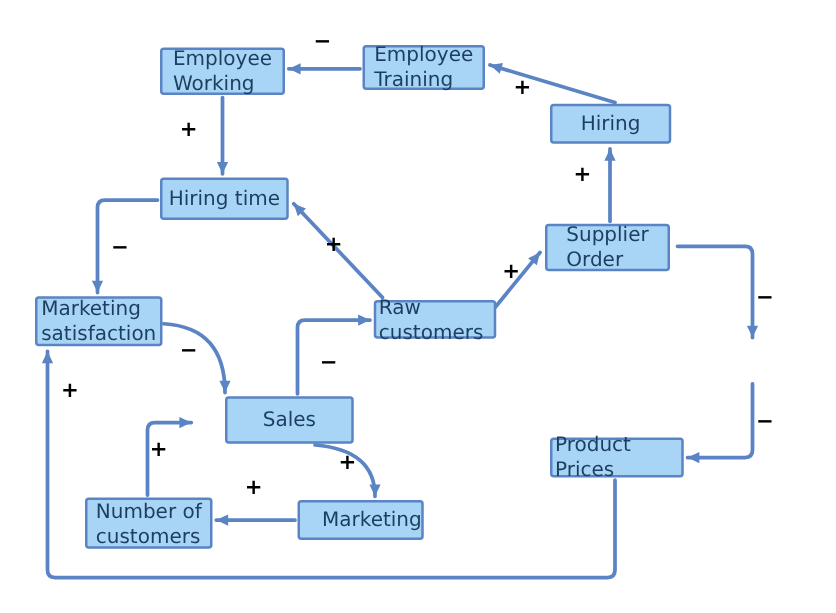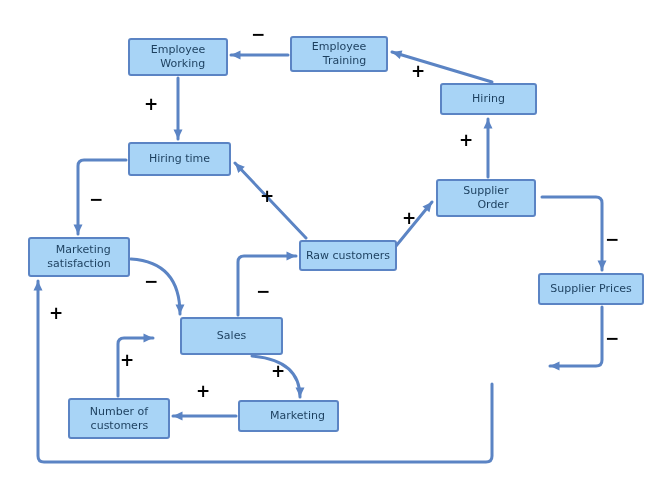--- a/index.html
+++ b/index.html
@@ -22,26 +22,26 @@
     fill: none;
     stroke: var(--edge, #5b84c4);
     stroke-width: 3;
     stroke-linecap: round;
   }
   .node {
     position: absolute;
     display: flex;
     align-items: center;
     justify-content: center;
-    text-align: right;
+    text-align: left;
     white-space: pre-line;
     background: var(--node-fill, #a8d4f6);
     border: 2px solid var(--node-border, #5b84c4);
     border-radius: 3px;
-    font-size: 11px;
+    font-size: 16px;
     line-height: 1.25;
     color: var(--node-text, #1c3f5e);
     padding: 2px;
   }
   .sign {
     position: absolute;
     transform: translate(-50%, -50%);
     font-size: 17px;
     font-weight: bold;
     color: var(--sign, #000000);
@@ -93,18 +93,18 @@
 Working</div>
     <div class="node" style="left: 290px; top: 36px; width: 98px; height: 36px;">Employee
 Training</div>
     <div class="node" style="left: 440px; top: 83px; width: 97px; height: 32px;">Hiring</div>
     <div class="node" style="left: 128px; top: 142px; width: 103px; height: 34px;">Hiring time</div>
     <div class="node" style="left: 436px; top: 179px; width: 100px; height: 38px;">Supplier
 Order</div>
     <div class="node" style="left: 28px; top: 237px; width: 102px; height: 40px;">Marketing
 satisfaction</div>
     <div class="node" style="left: 299px; top: 240px; width: 98px; height: 31px;">Raw customers</div>
-    <div class="node" style="left: 538px; top: 273px; width: 106px; height: 32px;">Supplier Prices</div>
     <div class="node" style="left: 156px; top: 317px; width: 103px; height: 38px; margin-left: 24px;">Sales</div>
+    <div class="node" style="left: 440px; top: 350px; width: 107px; height: 32px;">Product Prices</div>
     <div class="node" style="left: 68px; top: 398px; width: 102px; height: 41px;">Number of
 customers</div>
     <div class="node" style="left: 238px; top: 400px; width: 101px; height: 32px; padding-left: 20px;">Marketing</div>
   </div>
 
 </body></html>

